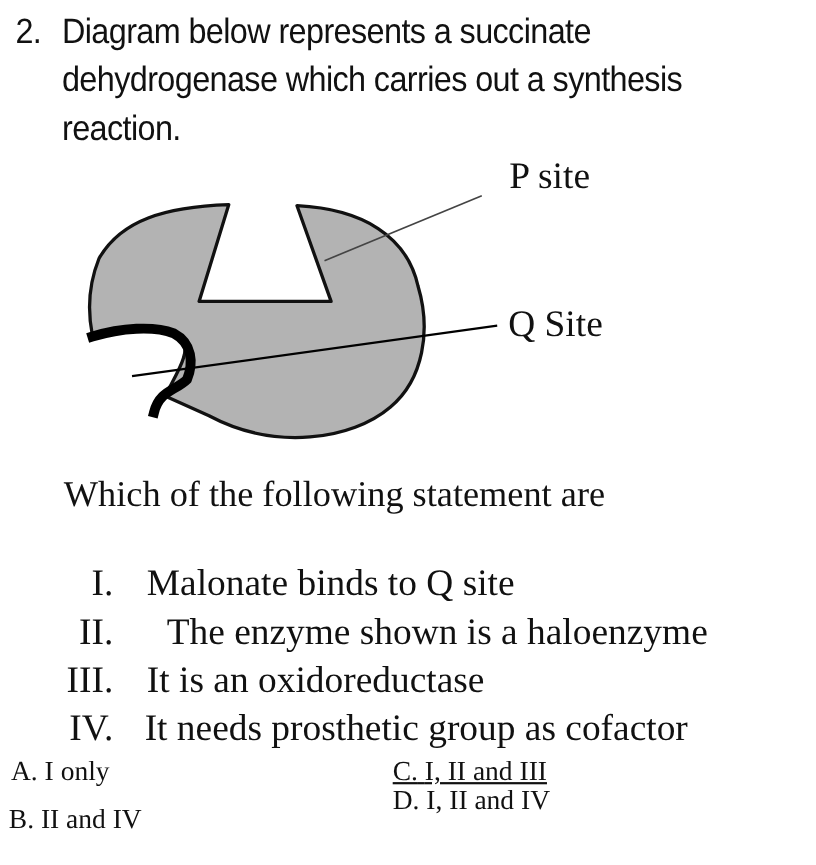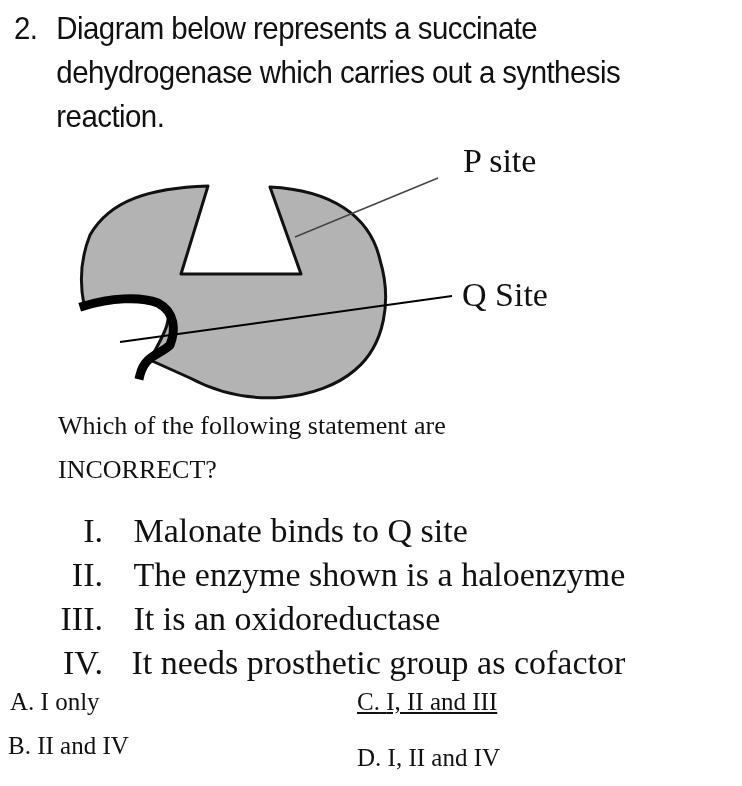--- a/index.html
+++ b/index.html
@@ -4,21 +4,21 @@
 <style>
   html, body { margin: 0; padding: 0; background: #ffffff; }
   body { width: 742px; height: 786px; position: relative; overflow: hidden; color: #111; }
   .stem { position: absolute; left: 14px; top: 6px; width: 720px;
     font-family: "Liberation Sans", sans-serif; font-size: 32px; line-height: 44px; letter-spacing: -0.6px; transform: scaleX(0.92); transform-origin: left top; }
   .stem .num { position: absolute; left: 0; top: 0; }
   .stem .line { display: block; padding-left: 46px; white-space: nowrap; }
   .serif { font-family: "Liberation Serif", serif; }
   .diagram { position: absolute; left: 0; top: 140px; width: 742px; height: 280px; }
   .lbl { position: absolute; font-family: "Liberation Serif", serif; font-size: 34px; white-space: nowrap; }
-  .question { position: absolute; left: 58px; top: 404px; font-size: 26px; line-height: 44px; white-space: nowrap; }
+  .question { position: absolute; left: 58px; top: 428px; font-size: 33px; line-height: 44px; white-space: nowrap; }
   .stmt { position: absolute; font-size: 34px; white-space: nowrap; }
   .stmt .rn { display: inline-block; text-align: right; }
   .opt { position: absolute; font-size: 25px; white-space: nowrap; }
 </style>
 </head>
 <body>
 
 <div class="stem">
   <span class="num">2.</span>
   <span class="line">Diagram below represents a succinate</span>
@@ -40,30 +40,29 @@
     <path d="M84,306 C 110,298 140,296 158,303 C 175,312 176,330 170,345 C 160,355 145,355 140,375" fill="none" stroke="#000" stroke-width="9" stroke-linecap="square"></path>
     <line x1="295" y1="237" x2="438" y2="178" stroke="#444" stroke-width="1.5"></line>
     <line x1="120" y1="342" x2="452" y2="296" stroke="#000" stroke-width="2"></line>
   </svg>
   <span class="lbl" style="left:463px; top:2px;">P site</span>
   <span class="lbl" style="left:462px; top:136px;">Q Site</span>
 </div>
 
 <div class="question serif">
   <div>Which of the following statement are</div>
-  <div>INCORRECT?</div>
 </div>
 
 <div class="stmt serif" style="left:40px; top:512px;">
   <span class="rn" style="width:63px">I.</span>
   <span style="margin-left:22px">Malonate binds to Q site</span>
 </div>
 <div class="stmt serif" style="left:40px; top:556px;">
   <span class="rn" style="width:63px">II.</span>
-  <span style="margin-left:22px">The enzyme shown is a haloenzyme</span>
+  <span style="margin-left:40px">The enzyme shown is a haloenzyme</span>
 </div>
 <div class="stmt serif" style="left:40px; top:600px;">
   <span class="rn" style="width:63px">III.</span>
   <span style="margin-left:22px">It is an oxidoreductase</span>
 </div>
 <div class="stmt serif" style="left:40px; top:644px;">
   <span class="rn" style="width:63px">IV.</span>
   <span style="margin-left:20px">It needs prosthetic group as cofactor</span>
 </div>
 
@@ -72,16 +71,16 @@
   <span>I only</span>
 </div>
 <div class="opt serif" style="left:8px; top:732px;">
   <span>B.</span>
   <span>II and IV</span>
 </div>
 <div class="opt serif" style="left:357px; top:688px;text-decoration:underline;">
   <span>C.</span>
   <span>I, II and III</span>
 </div>
-<div class="opt serif" style="left:357px; top:744px;">
+<div class="opt serif" style="left:357px; top:714px;">
   <span>D.</span>
   <span>I, II and IV</span>
 </div>
 
 </body></html>

